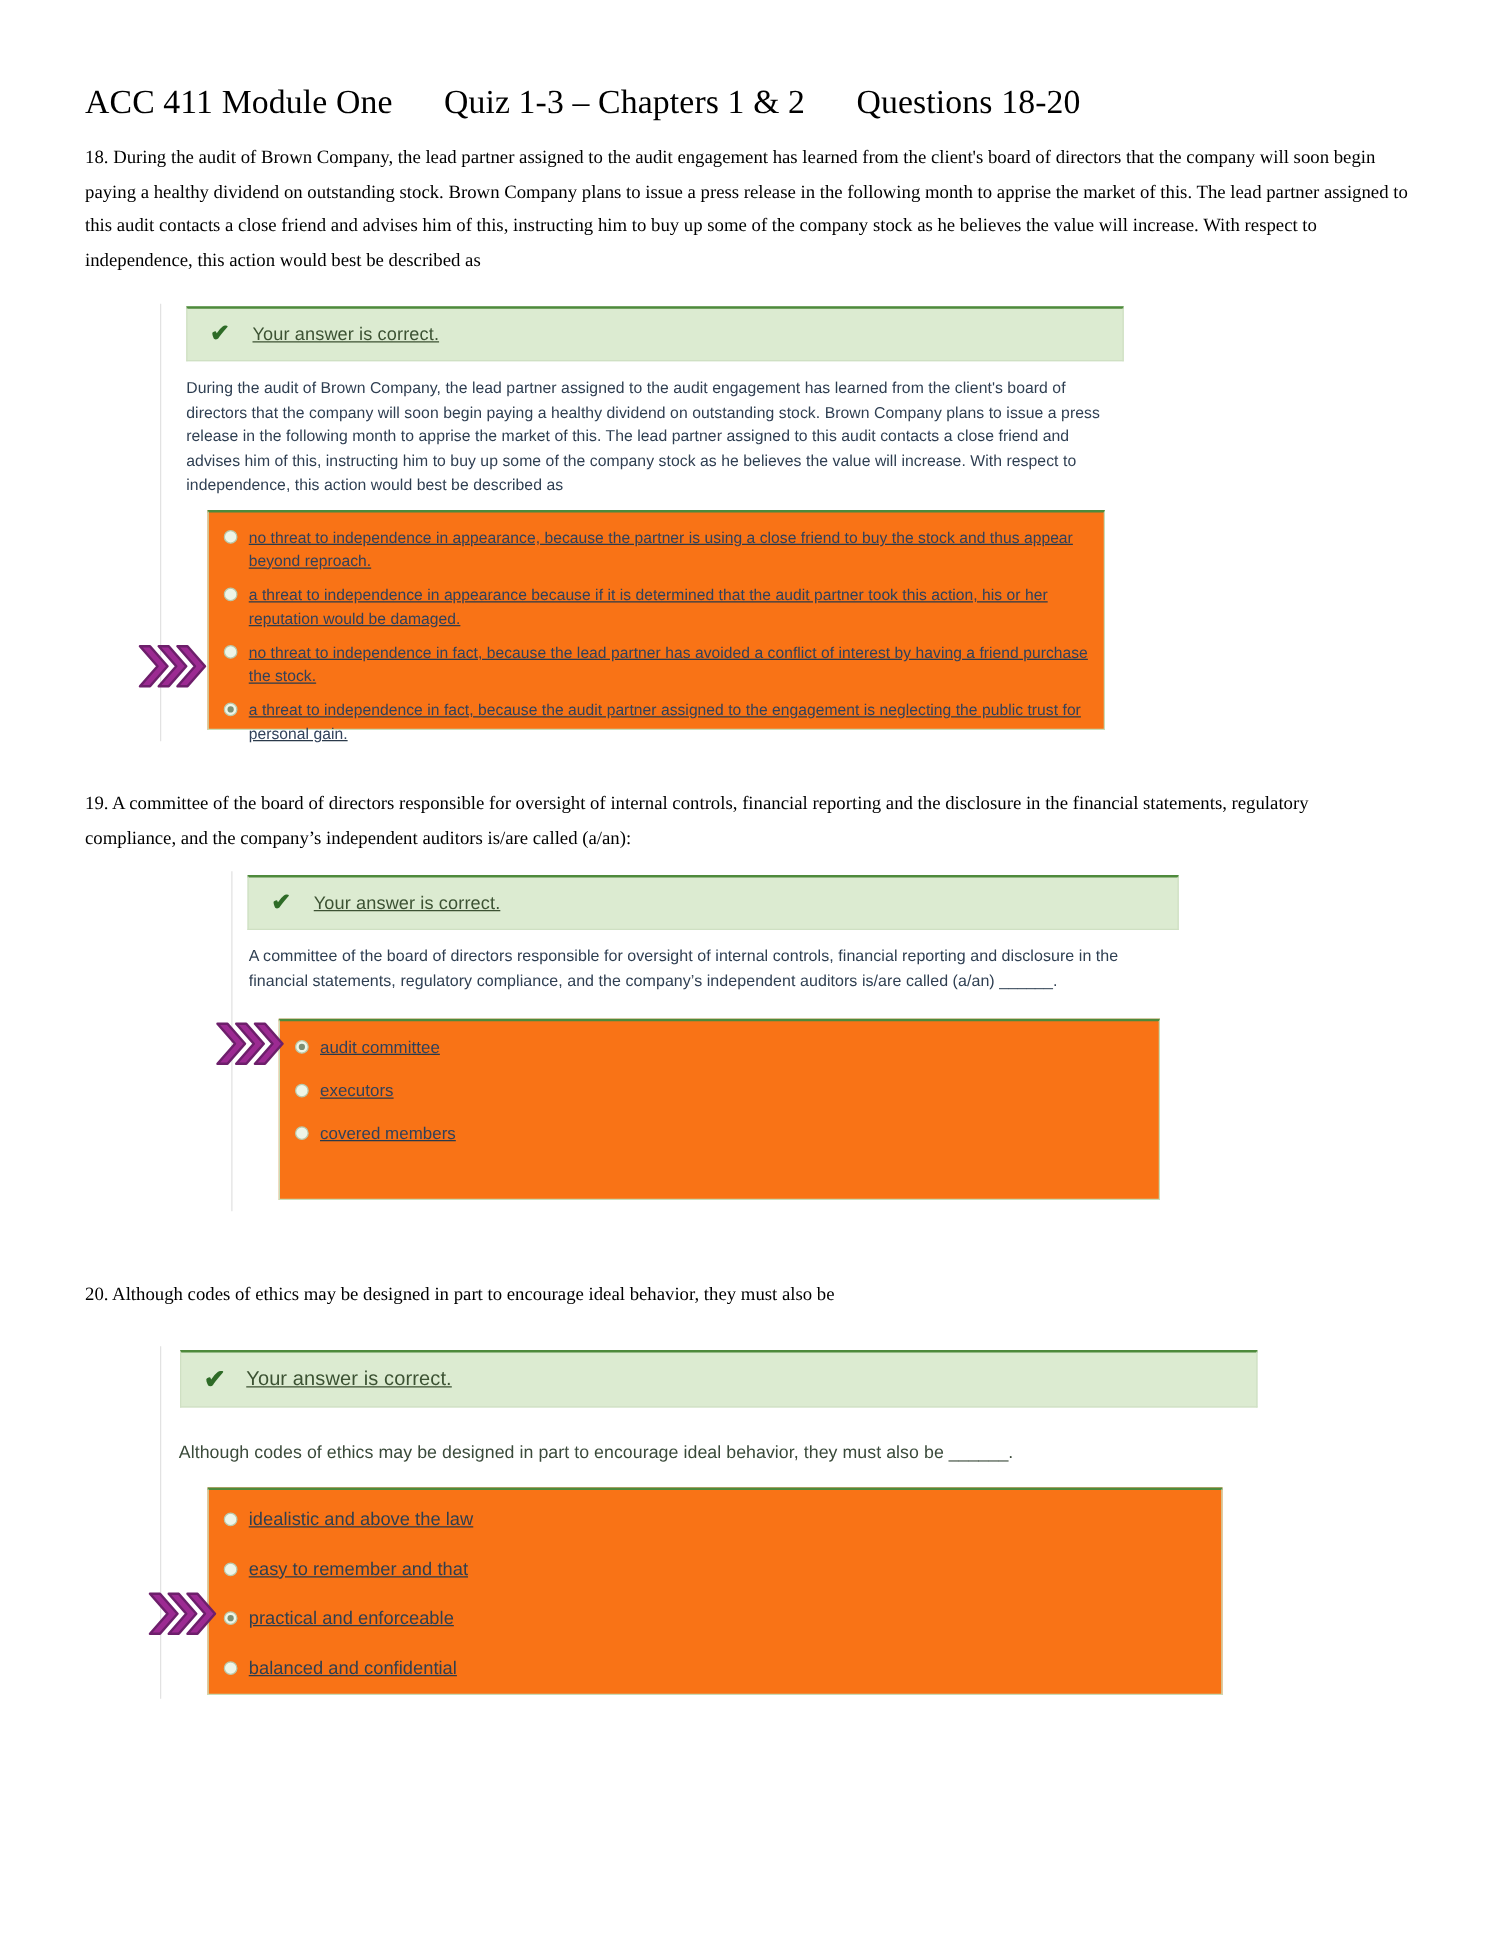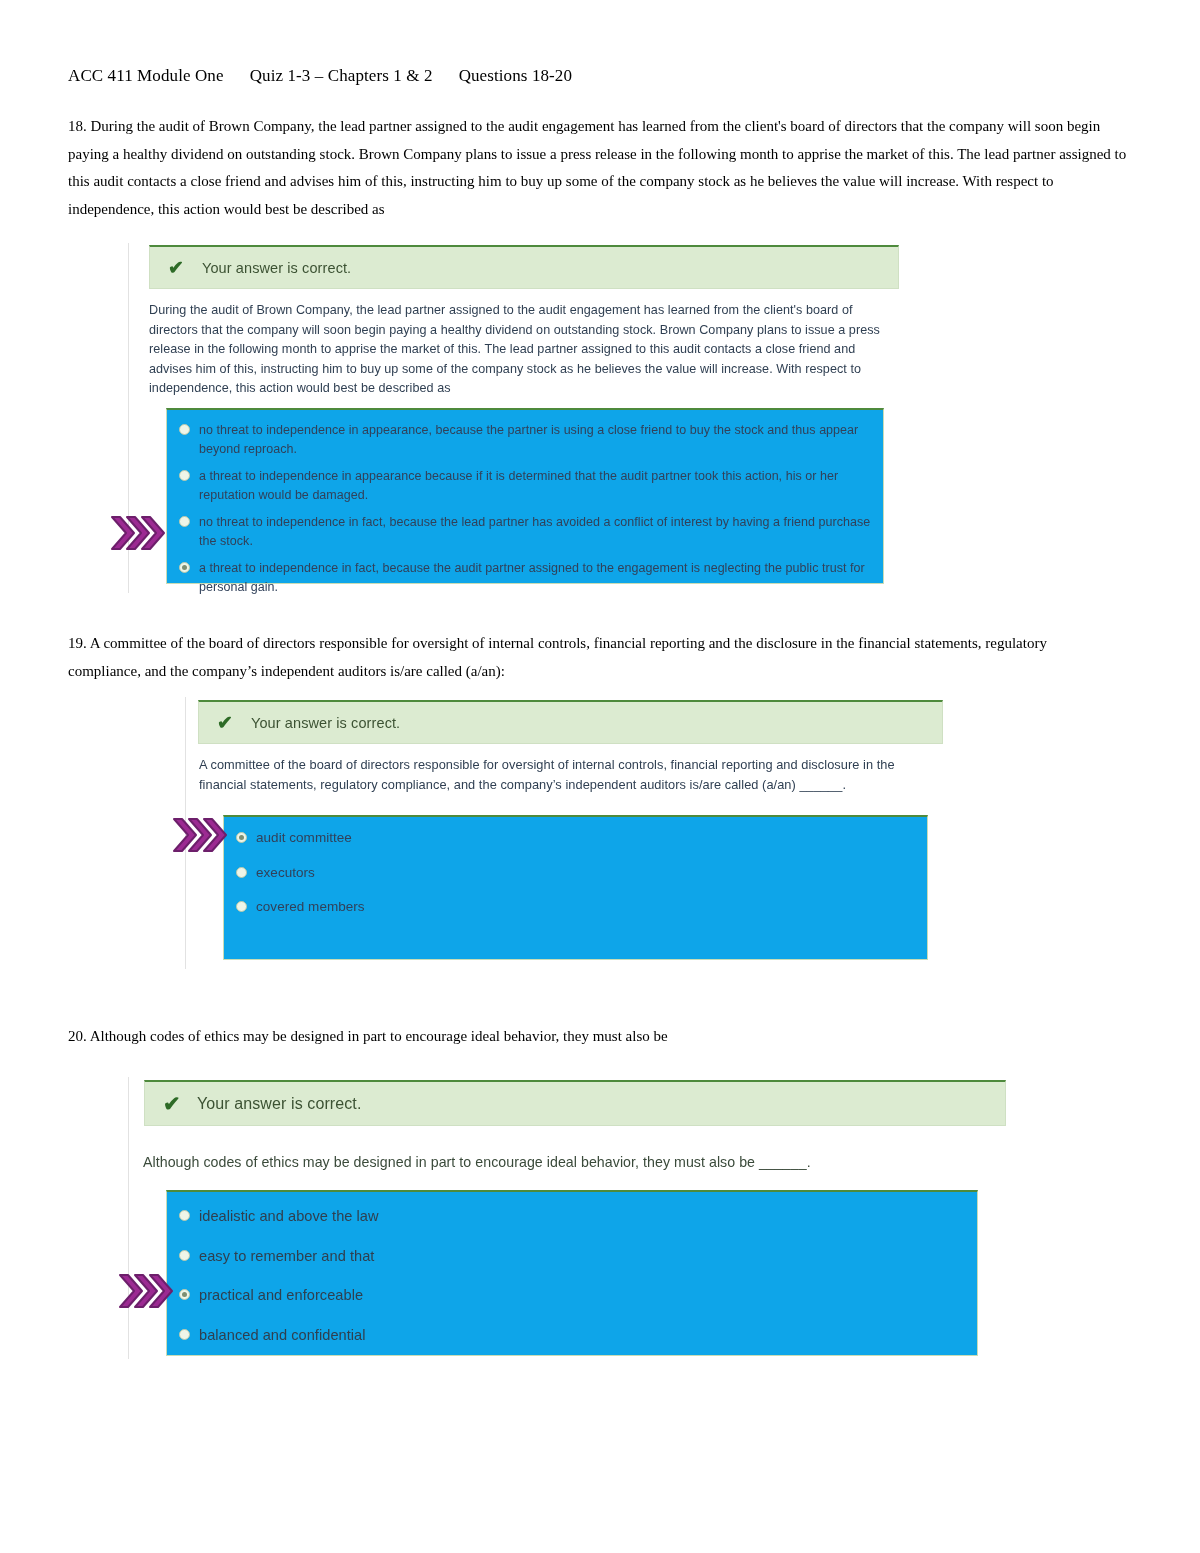--- a/index.html
+++ b/index.html
@@ -23,21 +23,21 @@
     width: 1200px;
     height: 1553px;
   }
 
   
   .doc-header {
     position: absolute;
     left: 68px;
     top: 66px;
     font-family: "Liberation Serif", serif;
-    font-size: 17px;
+    font-size: 27px;
     letter-spacing: .1px;
     white-space: pre;
     color: #000;
   }
 
   
   .question-prompt {
     position: absolute;
     font-family: "Liberation Serif", serif;
     font-size: 15px;
@@ -86,20 +86,21 @@
     margin-right: 12px;
     color: #2e6b27;
     font-size: 19px;
     line-height: 1;
     font-weight: bold;
   }
   .banner-text {
     font-size: 14.5px;
     color: #3c5233;
     letter-spacing: .1px;
+    text-decoration: underline;
   }
   #q19-banner .banner-text, #q19-banner .check-icon { }
   #q20-banner .banner-text { font-size: 16px; }
   #q20-banner .check-icon { font-size: 21px; }
 
   
   .quiz-stem {
     position: absolute;
     font-family: "Liberation Sans", sans-serif;
     font-size: 12.6px;
@@ -107,26 +108,27 @@
     color: #2f3f52;
     letter-spacing: .05px;
   }
   #q18-stem { left: 20px; top: 58px; width: 742px; }
   #q19-stem { left: 13px; top: 58px; width: 740px; font-size: 12.8px; }
   #q20-stem { left: 14px; top: 76px; width: 860px; font-size: 14.2px; color: #3a4a3a; }
 
   
   .choices-panel {
     position: absolute;
-    background: #0ea5e9;
+    background: #f97316;
     border-top: 2px solid #4e8a3c;
     border-left: 1px solid #c8dcb6;
     border-right: 1px solid #c8dcb6;
     border-bottom: 1px solid #c8dcb6;
     box-sizing: border-box;
+    text-decoration: underline;
   }
   #q18-choices { left: 37px; top: 165px; width: 718px; height: 176px; }
   #q19-choices { left: 37px; top: 118px; width: 705px; height: 145px; }
   #q20-choices { left: 37px; top: 113px; width: 812px; height: 166px; }
 
   .choice {
     display: flex;
     align-items: flex-start;
     padding: 0 10px 0 12px;
     box-sizing: border-box;

